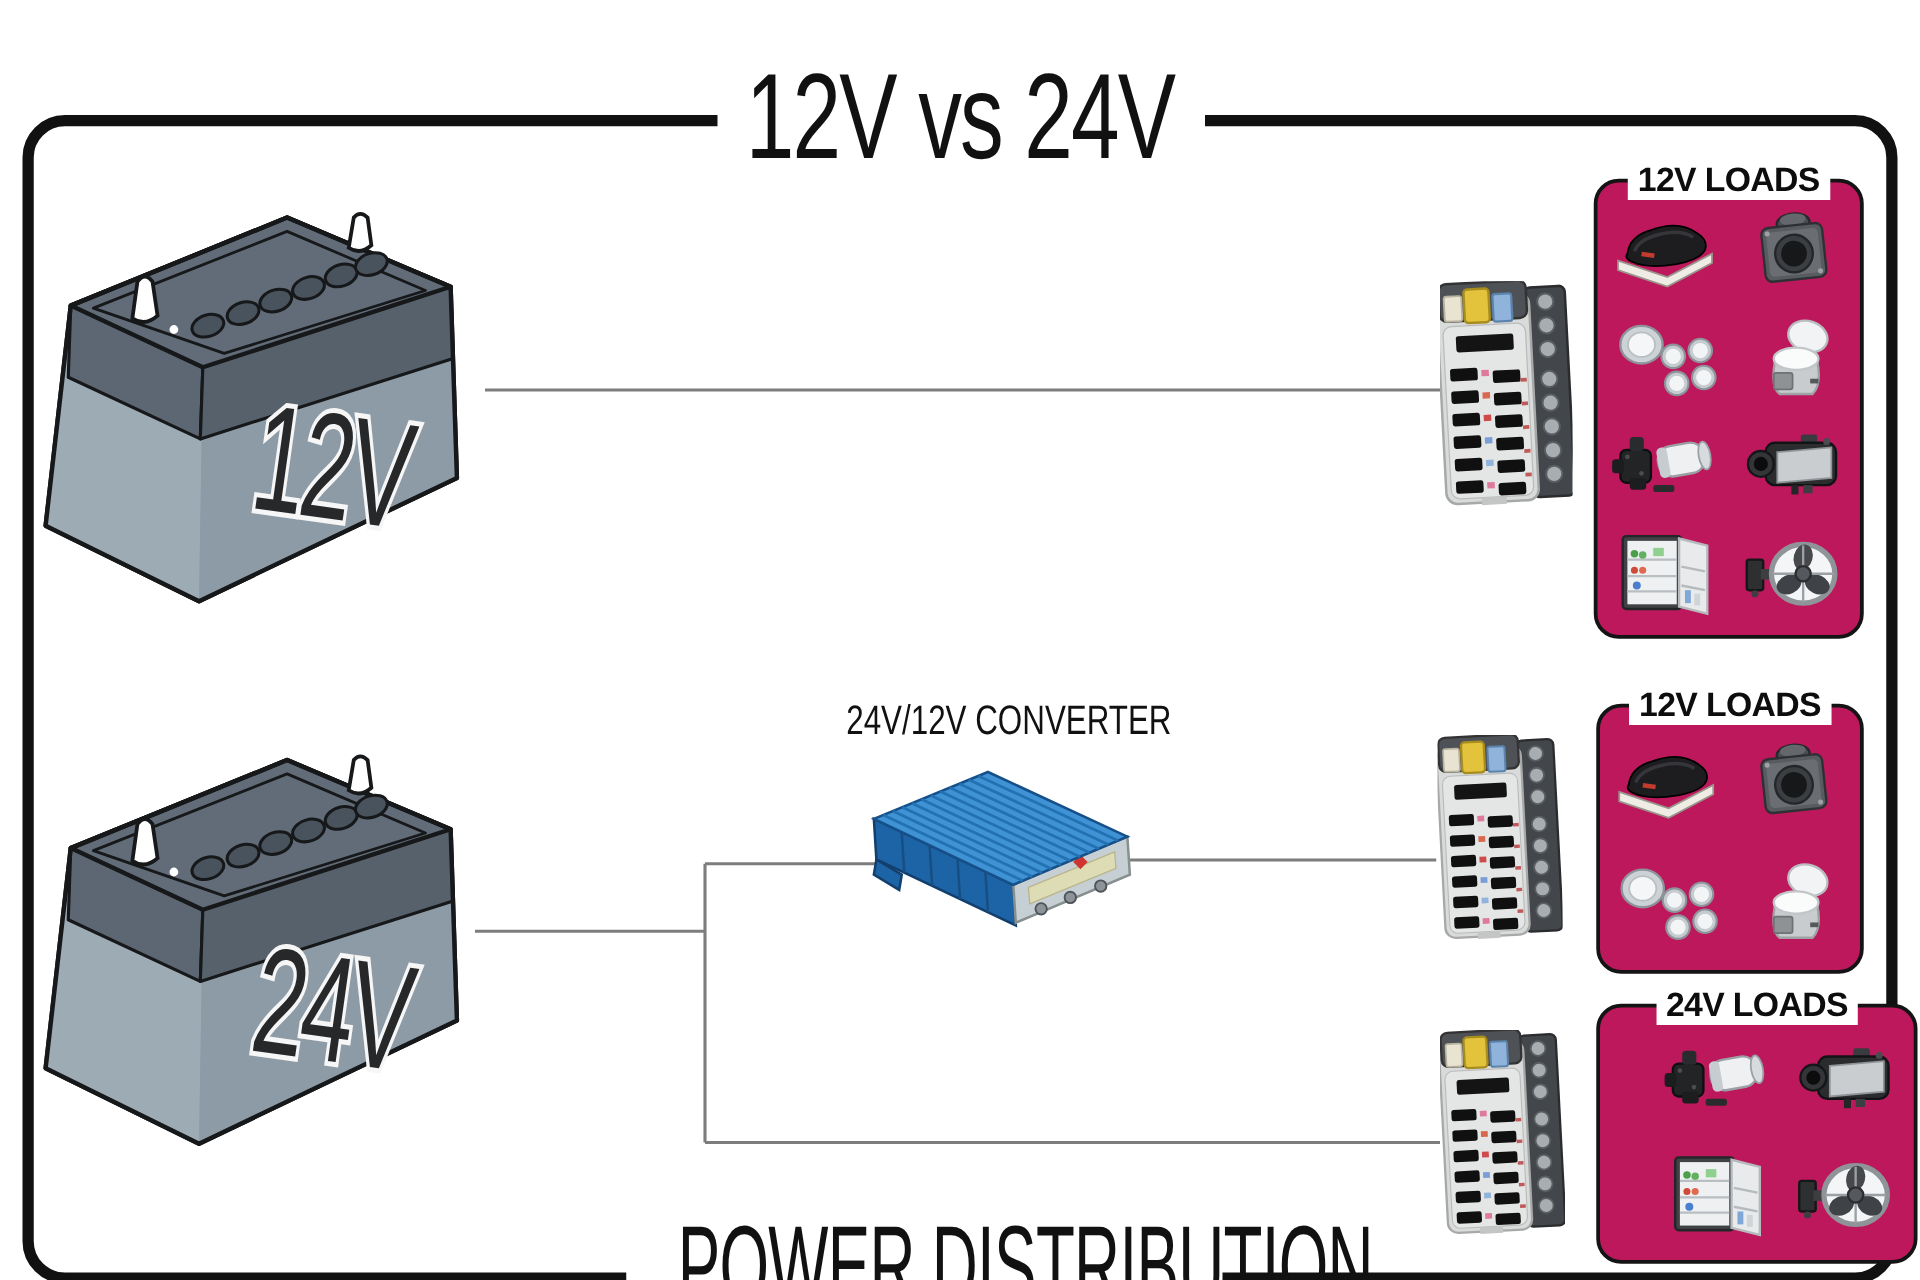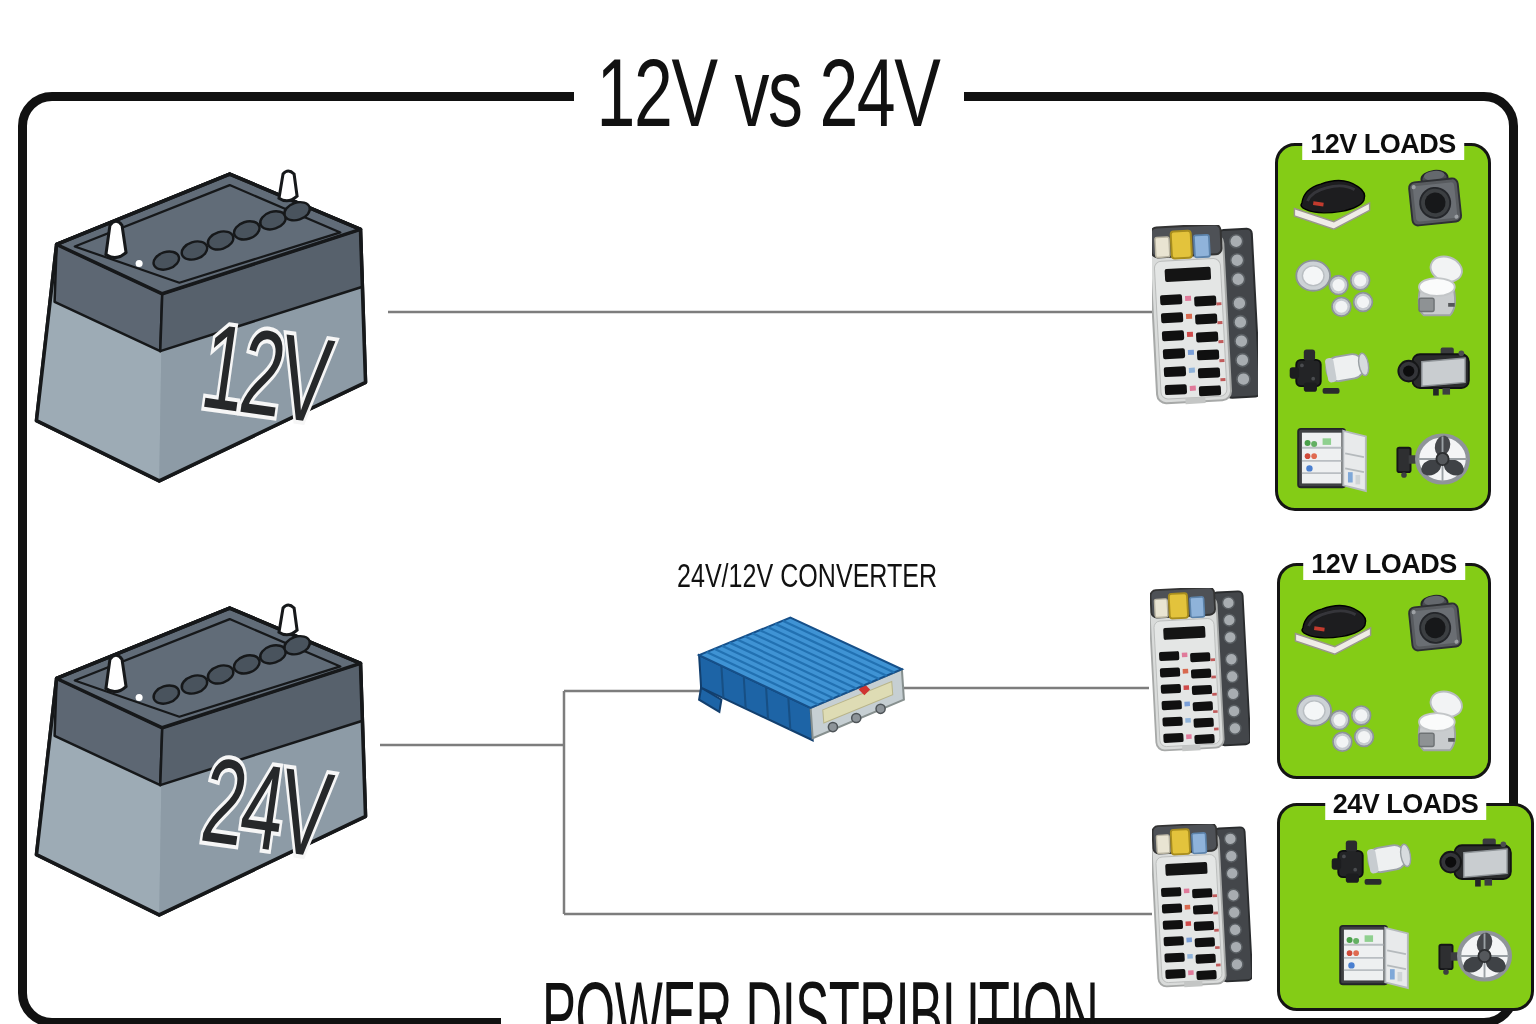--- a/index.html
+++ b/index.html
@@ -8,21 +8,21 @@
   .abs{position:absolute;}
   
   .frame{left:18px;top:52px;width:1482px;height:917px;border:9px solid #111;border-radius:34px;}
   .mask{background:#fff;}
   .hand{font-family:"Liberation Sans",sans-serif;font-weight:400;color:#111;line-height:1;
         white-space:nowrap;text-align:center;}
   .title-top{left:0;width:1536px;top:4px;font-size:97px;transform:scaleX(0.72);transform-origin:50% 50%;letter-spacing:-2px;}
   .title-bottom{left:400px;width:646px;top:928px;font-size:91px;transform:scaleX(0.56);transform-origin:50% 50%;letter-spacing:-1px;}
   .conv-label{left:641px;width:300px;top:519px;font-size:33px;transform:scaleX(0.76);transform-origin:50% 50%;letter-spacing:0px;}
   
-  .panel{border:3px solid #141414;border-radius:20px;background:#84cc16;}
+  .panel{border:3px solid #141414;border-radius:20px;background:#be185d;}
   .panel-title{position:absolute;top:-17px;left:50%;transform:translateX(-50%);background:#fff;
                padding:0 8px;font-size:27px;font-weight:bold;letter-spacing:-0.5px;white-space:nowrap;color:#0d0d0d;}
   .grid{display:grid;grid-template-columns:1fr 1fr;width:100%;height:100%;place-items:center;
         box-sizing:border-box;padding:12px 2px 6px 2px;}
   .load-icon{width:94px;height:78px;}
   svg{display:block;}
 </style>
 </head>
 <body>
 

